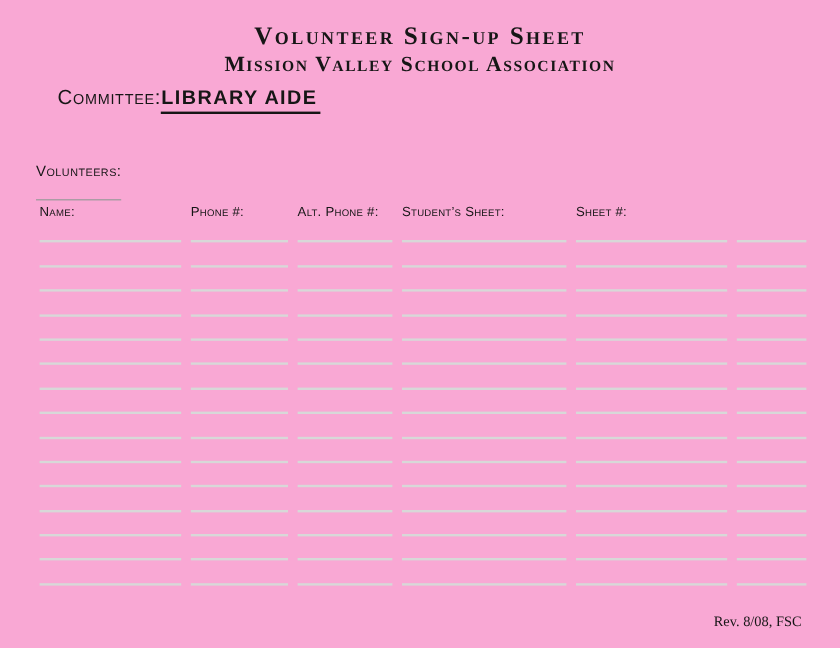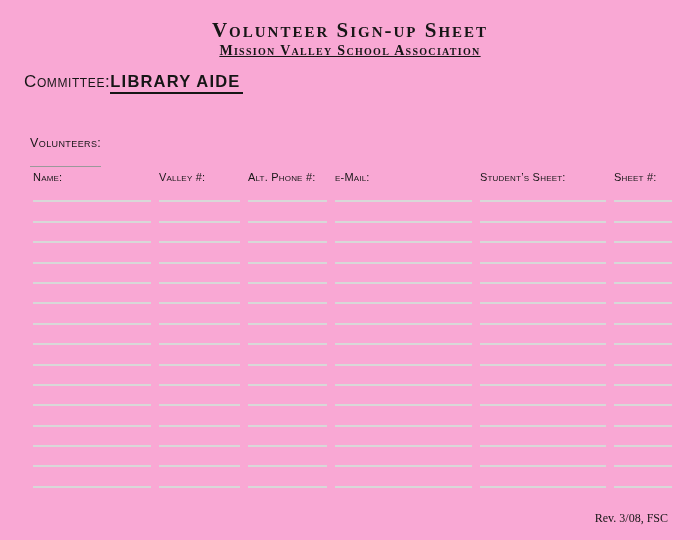--- a/index.html
+++ b/index.html
@@ -22,28 +22,27 @@
   .title{
     font-family:"Liberation Serif", serif;
     font-variant:small-caps;
     font-size:21px;font-weight:600;
     letter-spacing:2px;
     line-height:1.05;
   }
   .subtitle{
     font-family:"Liberation Serif", serif;
     font-variant:small-caps;
-    font-size:14px;font-weight:600;
+    font-size:18px;font-weight:600;
     letter-spacing:1.3px;
     margin-top:2px;
-    text-decoration:underline;
   }
   
   .committee-row{
-    position:absolute;top:72px;left:24px;
+    position:absolute;top:72px;left:48px;
     display:flex;align-items:baseline;
   }
   .committee-label{
     font-variant:small-caps;
     font-size:17px;letter-spacing:.6px;
   }
   .committee-value{
     font-size:16.5px;font-weight:bold;letter-spacing:1.2px;
     border-bottom:2px solid var(--ink);
     padding:0 2px 1px 0;
@@ -123,23 +122,22 @@
     <span class="committee-label">Committee:</span>
     <span class="committee-value">LIBRARY AIDE</span>
   </div>
 
 
 
   <div class="volunteers-heading">Volunteers:</div>
 
   <div class="grid cols" id="cols">
       <span>Name:</span>
-      <span>Valley #:</span>
+      <span>Phone #:</span>
       <span>Alt. Phone #:</span>
-      <span>e-Mail:</span>
       <span>Student’s Sheet:</span>
       <span>Sheet #:</span>
     </div>
 
   <div class="rows" id="rows">
       <div class="grid row">
         <div class="cell"></div>
         <div class="cell"></div>
         <div class="cell"></div>
         <div class="cell"></div>
@@ -253,15 +251,15 @@
       <div class="grid row">
         <div class="cell"></div>
         <div class="cell"></div>
         <div class="cell"></div>
         <div class="cell"></div>
         <div class="cell"></div>
         <div class="cell"></div>
       </div>
     </div>
 
-  <div class="footer-right">Rev. 3/08, FSC</div>
+  <div class="footer-right">Rev. 8/08, FSC</div>
 
 </div>
 
 </body></html>

